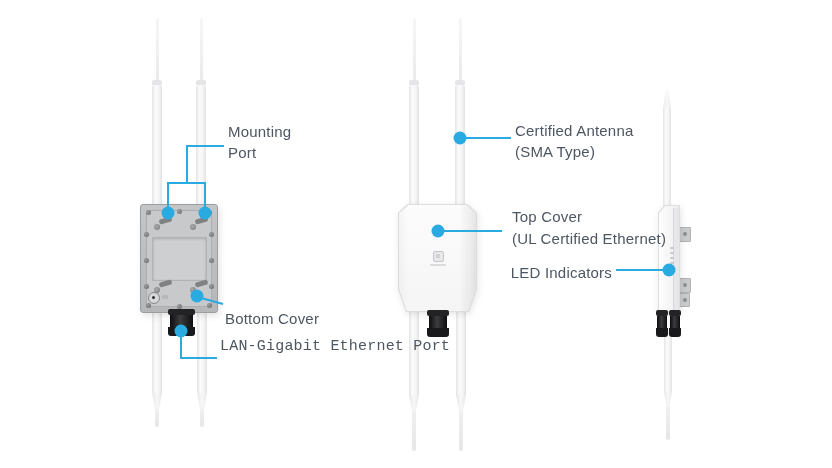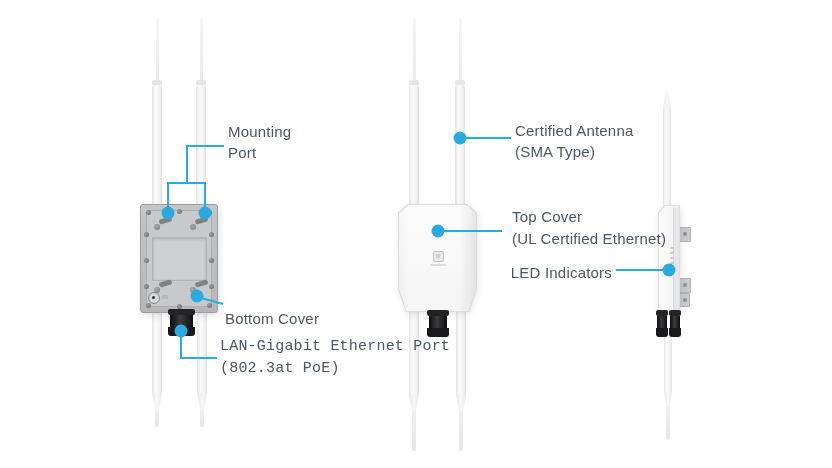--- a/index.html
+++ b/index.html
@@ -243,21 +243,20 @@
 
   <div class="label" style="left:228px; top:121px;">
     <div>Mounting</div>
     <div>Port</div>
   </div>
   <div class="label" style="left:225px; top:276px; line-height:22px;margin-top:32px;">
     <div>Bottom Cover</div>
   </div>
   <div class="label" style="left:220px; top:336px; line-height:22px;font-family:Liberation Mono, monospace;">
     <div>LAN-Gigabit Ethernet Port</div>
-    <div>(802.3at PoE)</div>
   </div>
   <div class="label" style="left:515px; top:120px;">
     <div>Certified Antenna</div>
     <div>(SMA Type)</div>
   </div>
   <div class="label" style="left:512px; top:206px; line-height:22px;">
     <div>Top Cover</div>
     <div>(UL Certified Ethernet)</div>
   </div>
   <div class="label" style="right:220px; top:262px; text-align:right;">

